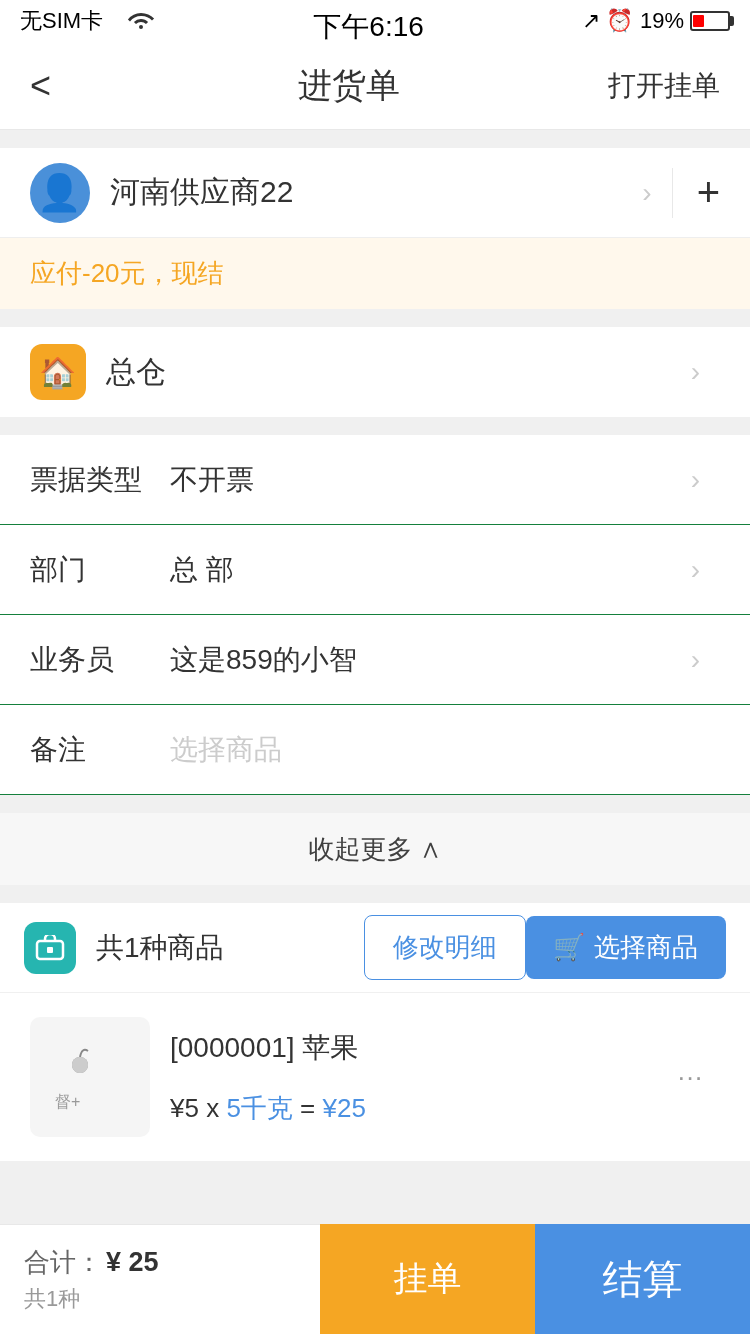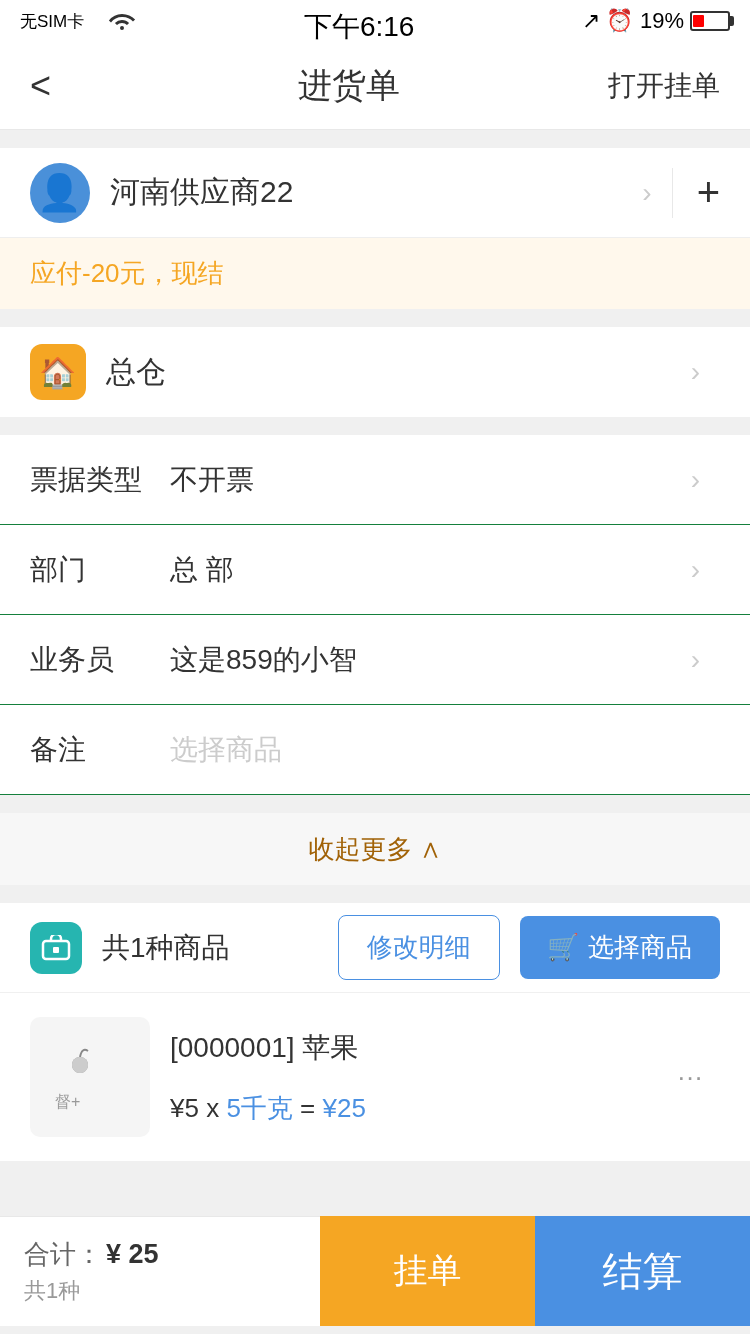--- a/index.html
+++ b/index.html
@@ -18,21 +18,21 @@
       width: 750px;
       height: 42px;
       background: #fff;
       display: flex;
       align-items: center;
       justify-content: space-between;
       padding: 0 20px;
       font-size: 24px;
       color: #000;
     }
-    .status-left { display: flex; align-items: center; gap: 24px; font-size: 17px; }
+    .status-left { display: flex; align-items: center; gap: 24px; font-size: 22px; }
     .status-center { font-size: 28px; font-weight: 500; margin-top: 12px; }
     .status-right { display: flex; align-items: center; gap: 6px; font-size: 22px; }
     .battery {
       width: 40px; height: 20px; border: 2px solid #333; border-radius: 3px;
       position: relative; display: inline-flex; align-items: center;
     }
     .battery::after {
       content: ''; position: absolute; right: -6px; top: 50%; transform: translateY(-50%);
       width: 4px; height: 10px; background: #333; border-radius: 0 2px 2px 0;
     }
@@ -180,33 +180,33 @@
     }
 
     
     .collapse-row {
       background: #f7f7f7;
       height: 72px;
       display: flex;
       align-items: center;
       justify-content: center;
       font-size: 26px;
-      color: #a16207;
+      color: #404040;
       margin-top: 18px;
     }
 
     
     .products-section {
       background: #fff;
       margin-top: 18px;
     }
     .products-header {
       display: flex;
       align-items: center;
-      padding: 0 30px;
+      padding: 0 24px;
       height: 90px;
       border-bottom: 1px solid #f0f0f0;
     }
     .products-icon {
       width: 52px; height: 52px;
       background: #26b5b0;
       border-radius: 12px;
       display: flex; align-items: center; justify-content: center;
       margin-right: 20px;
       font-size: 26px;
@@ -217,21 +217,20 @@
       font-size: 28px;
       color: #333;
     }
     .btn-edit {
       border: 1px solid #4a90e2;
       color: #4a90e2;
       background: #fff;
       border-radius: 8px;
       padding: 14px 28px;
       font-size: 26px;
-      margin-right: 20px;
       cursor: pointer;
     }
     .btn-select {
       background: #4a90e2;
       color: #fff;
       border: none;
       border-radius: 8px;
       padding: 14px 28px;
       font-size: 26px;
       cursor: pointer;
@@ -276,21 +275,21 @@
       width: 60px; height: 40px;
       display: flex; align-items: center; justify-content: center;
       color: #999;
       font-size: 26px;
       cursor: pointer;
     }
 
     
     .bottom-bar {
       position: fixed;
-      bottom: 8px;
+      bottom: 0;
       left: 0;
       width: 750px;
       height: 110px;
       display: flex;
     }
     .bottom-total {
       background: #fff;
       flex: 0 0 320px;
       display: flex;
       flex-direction: column;

